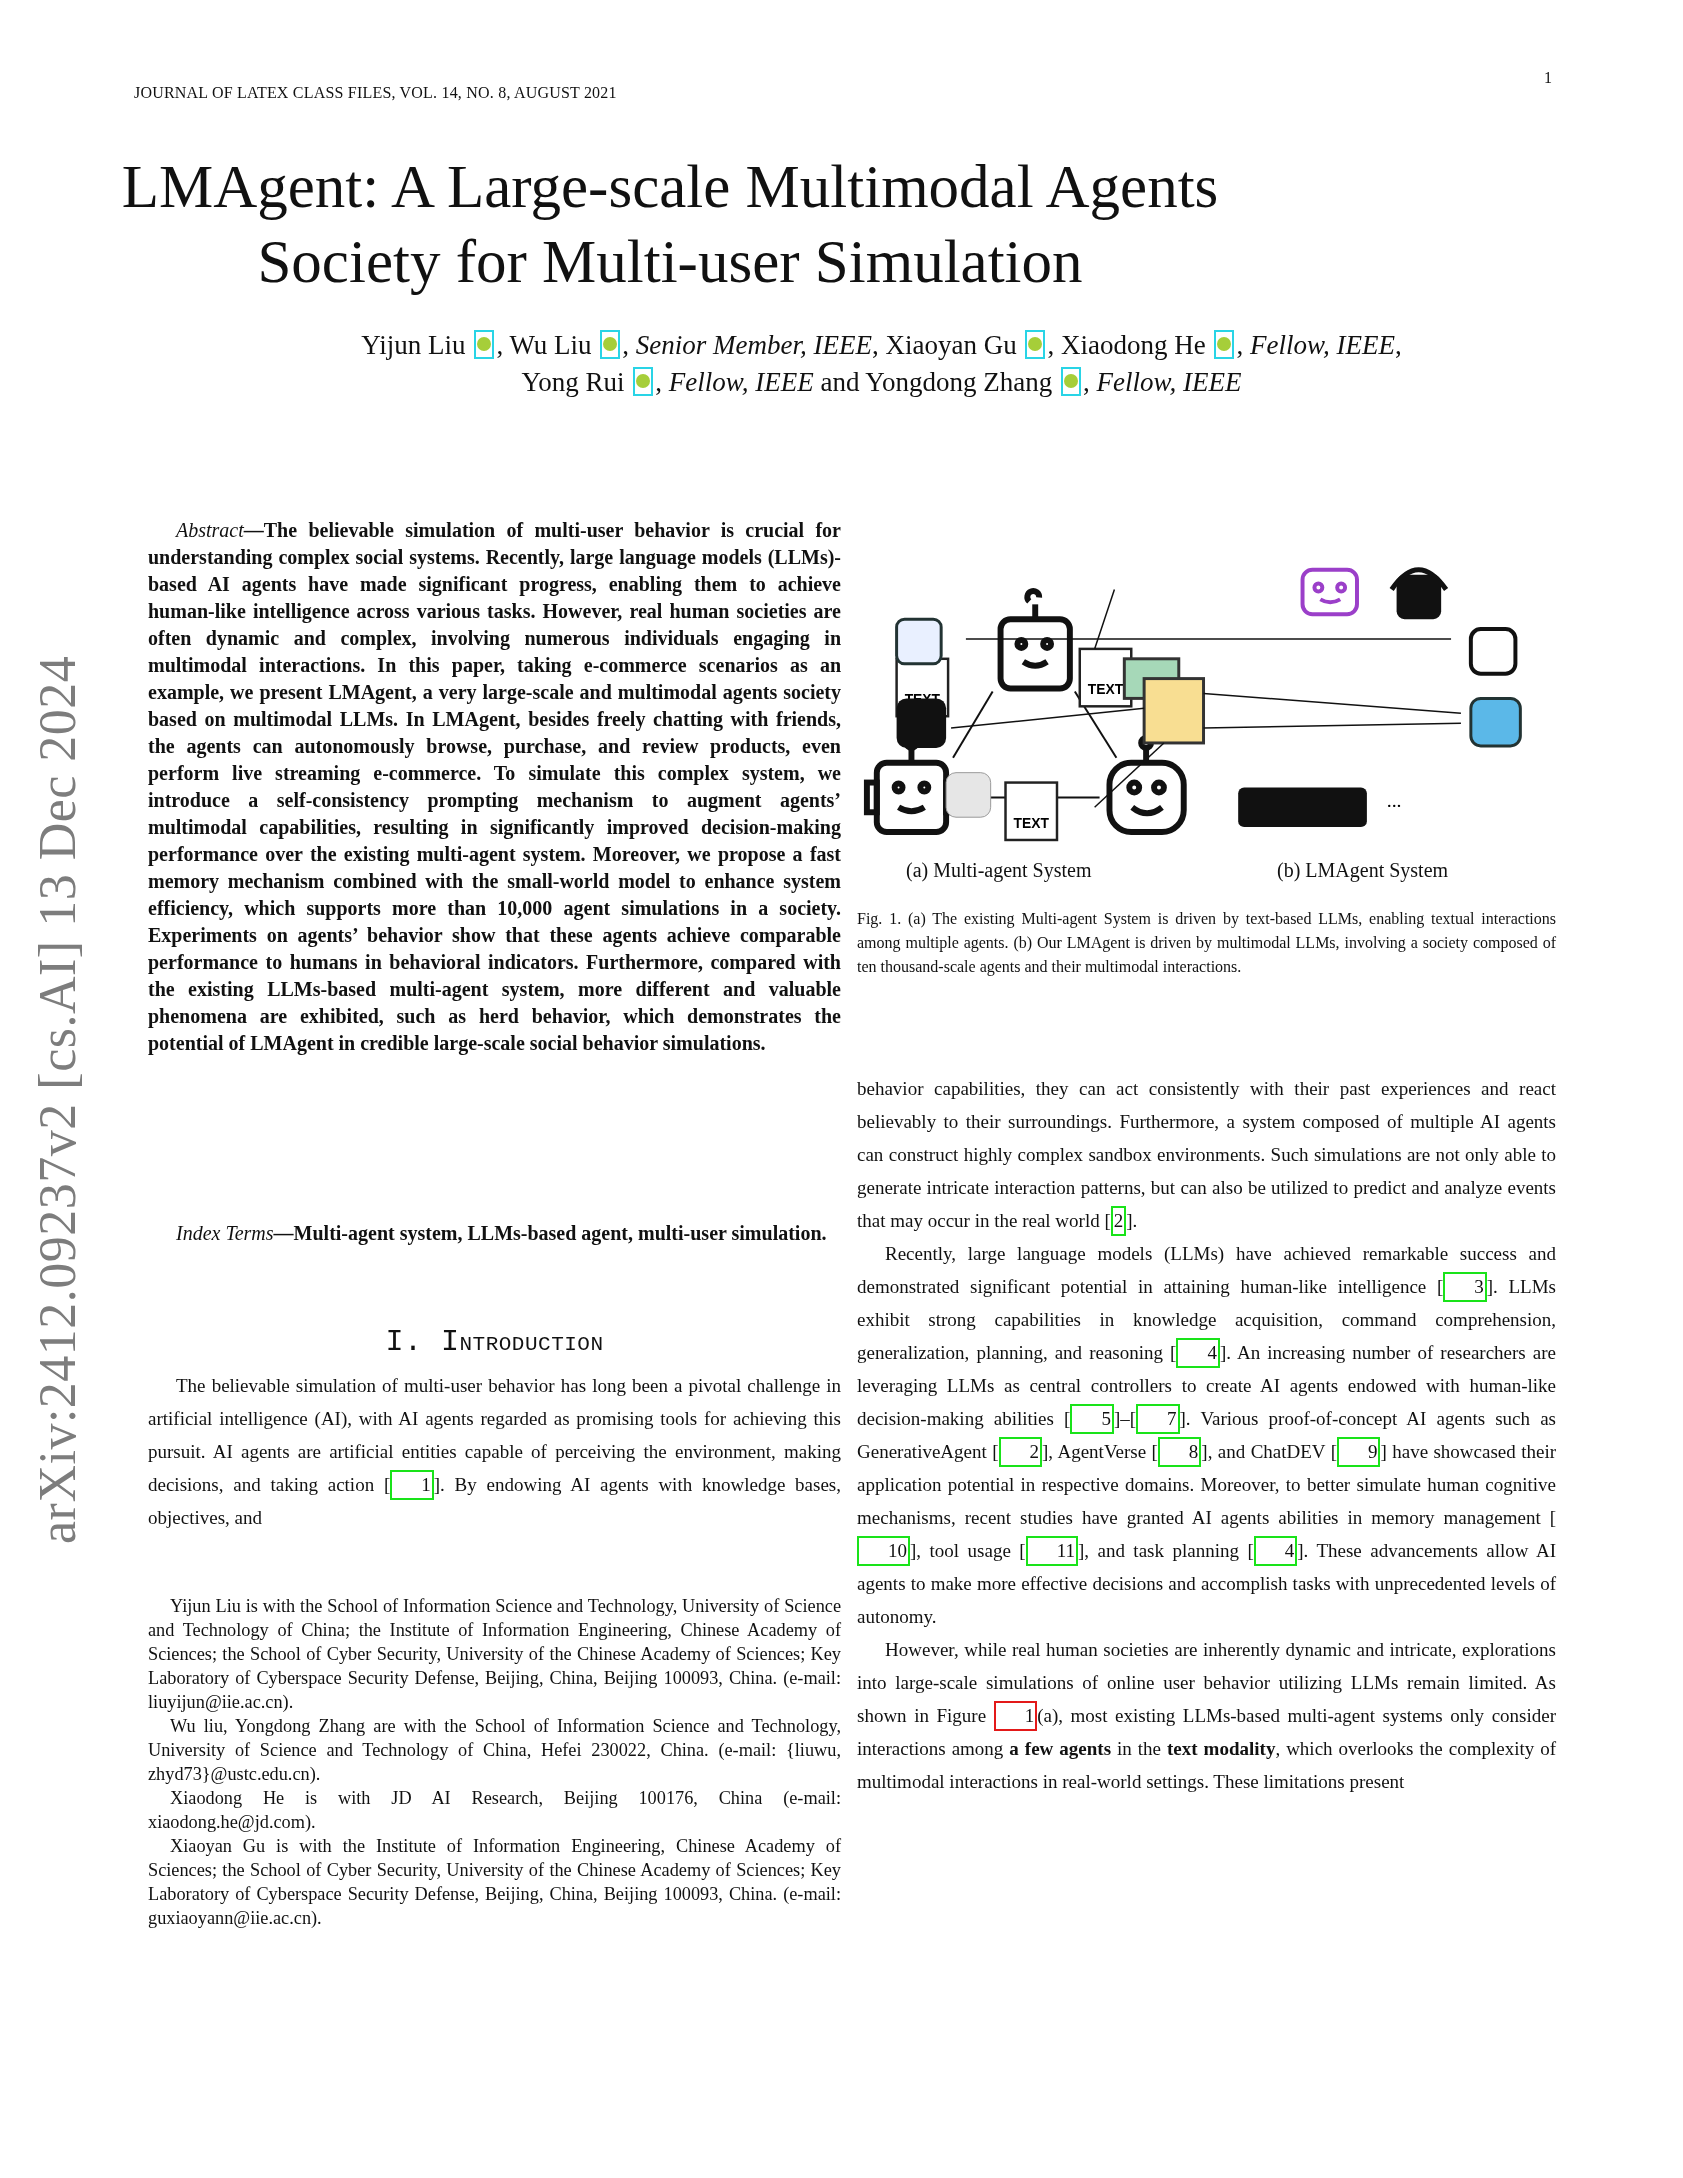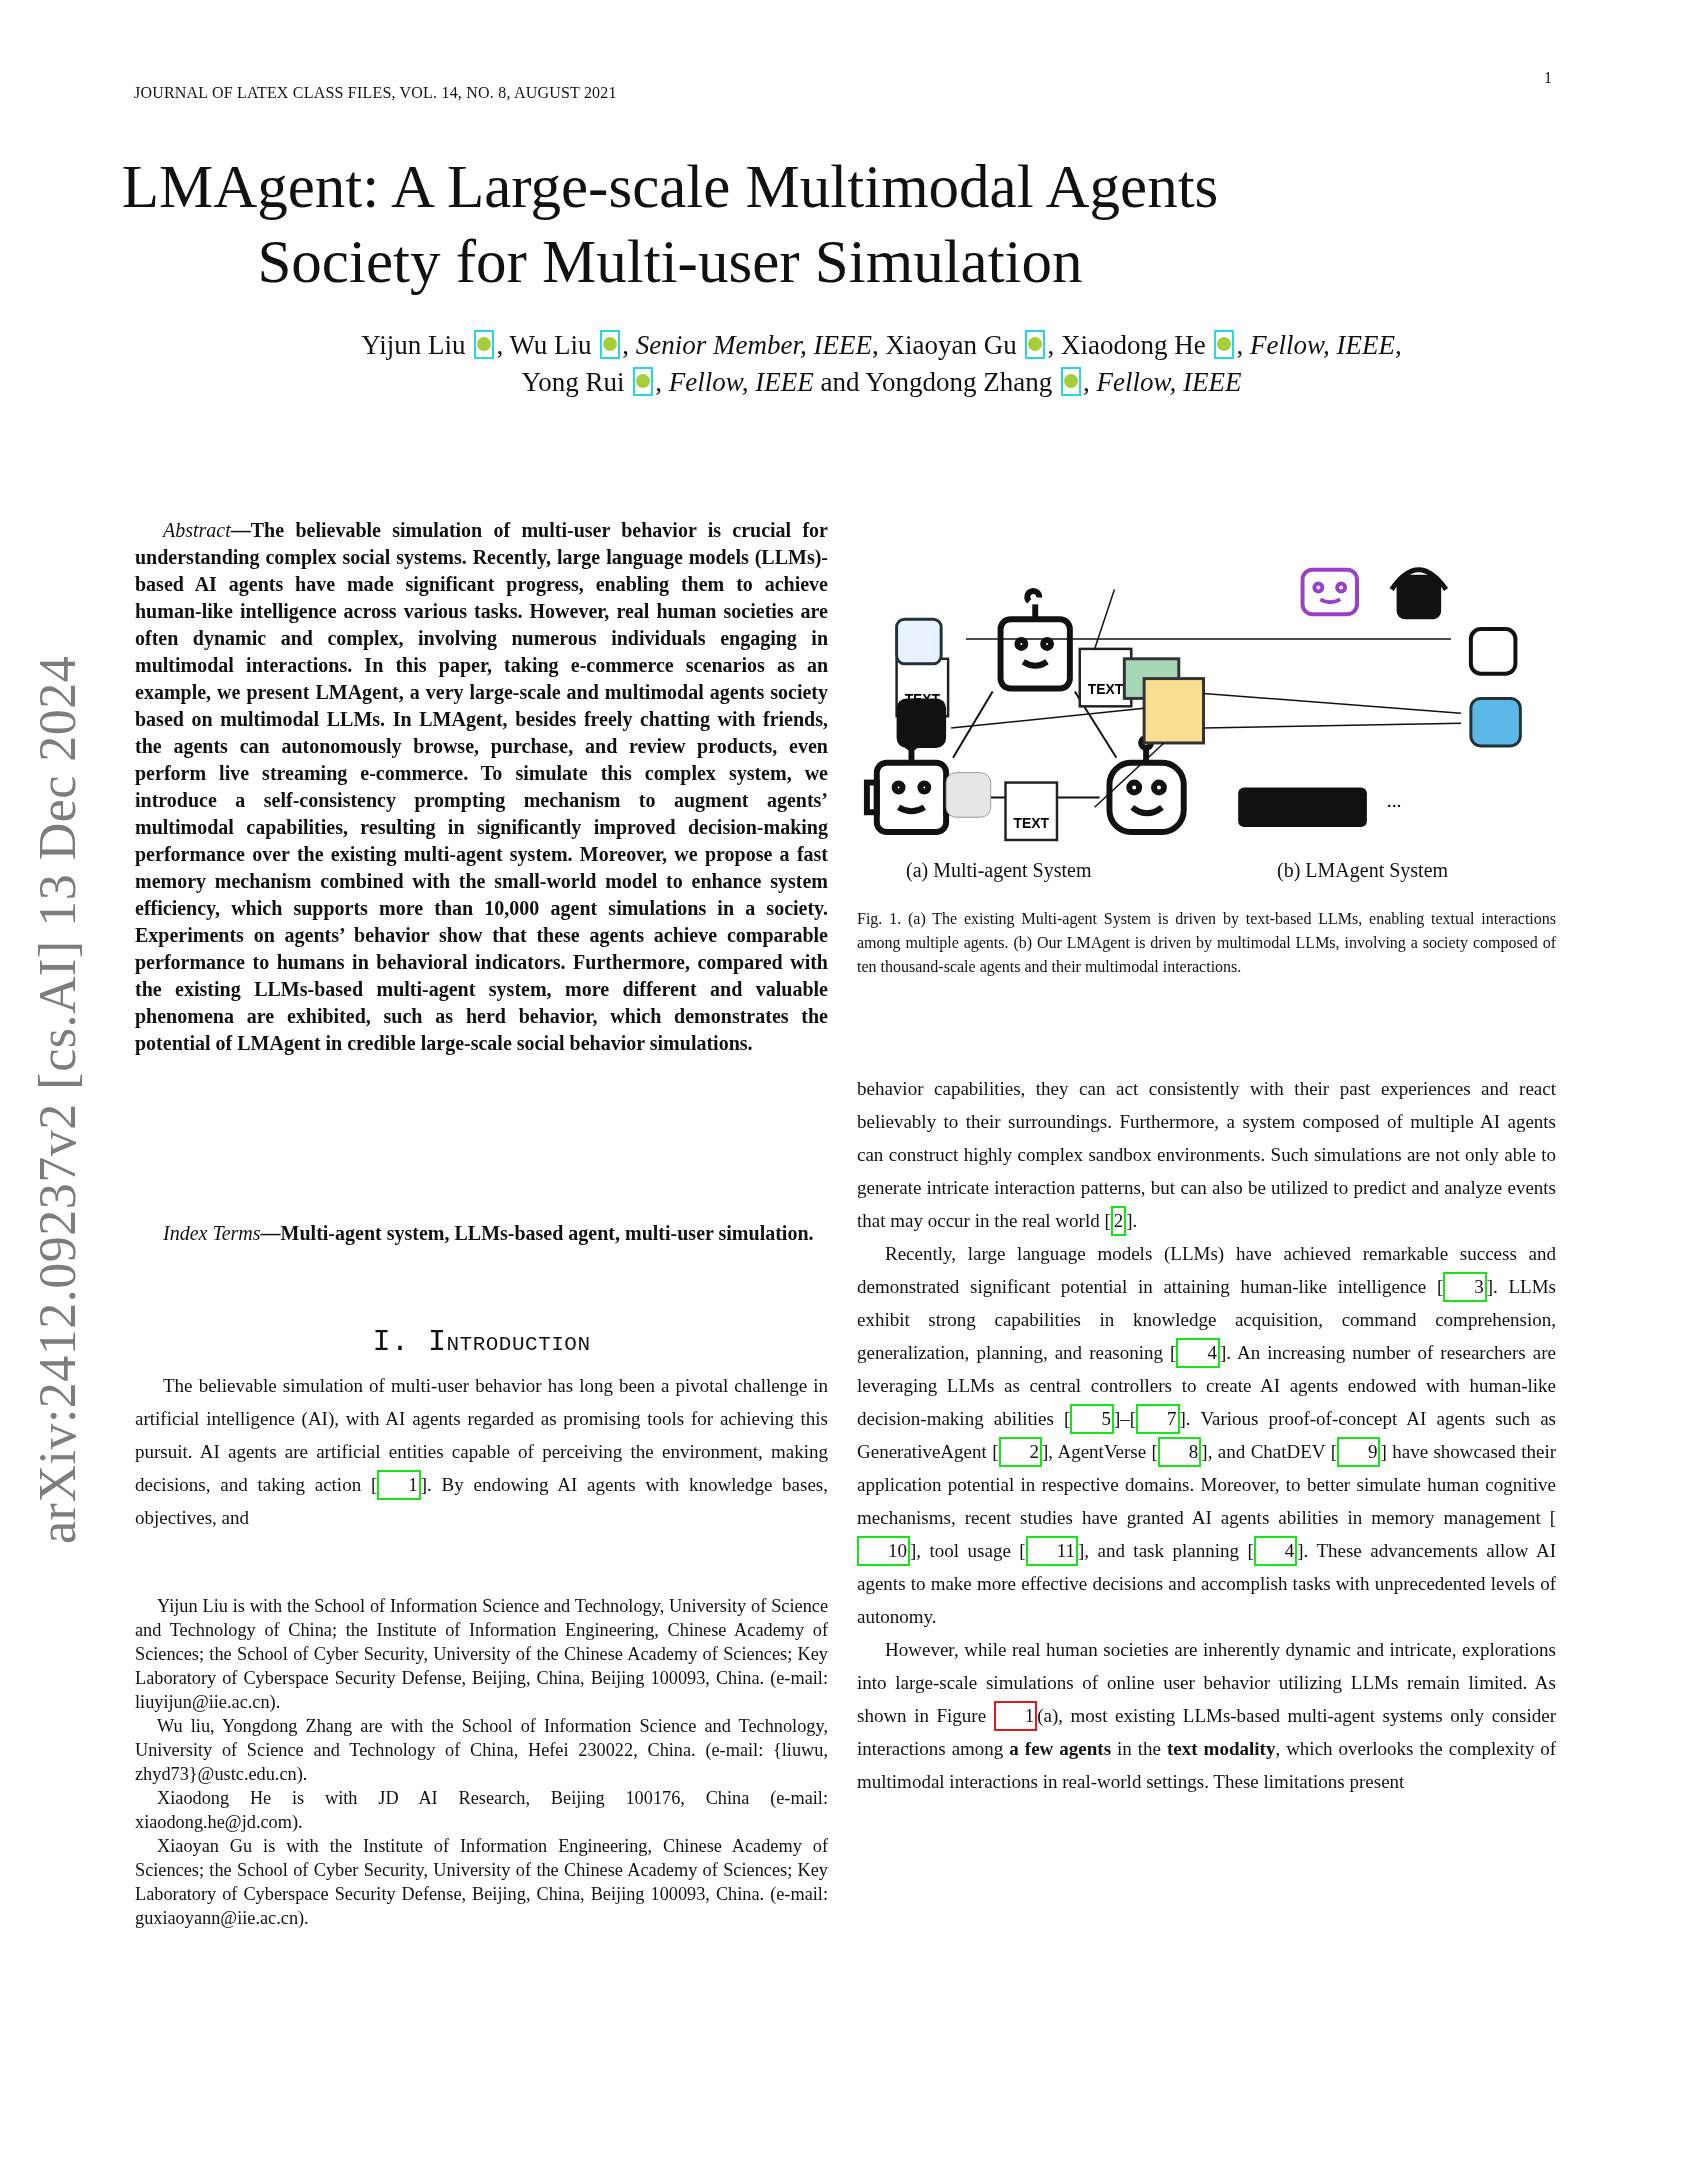--- a/index.html
+++ b/index.html
@@ -7,21 +7,21 @@
          font-family: "Liberation Serif", "DejaVu Serif", serif; color: #111; }
   .abs { position: absolute; }
   .running-head { left: 134px; top: 70px; font-size: 16px; letter-spacing: 0.2px; margin-top: 14px; }
   .page-num { left: 1544px; top: 69px; font-size: 16px; }
   .title { left: 0; width: 1340px; top: 149px; text-align: center; font-size: 61px; line-height: 75px; }
   .authors { left: 0; width: 1683px; top: 327px; text-align: center; font-size: 27px; line-height: 37px; margin-left: 40px; }
   .authors i { font-style: italic; }
   .orcid { display: inline-block; width: 16px; height: 25px; border: 2px solid #29d4e6; vertical-align: -5px; margin: 0 2px; position: relative; }
   .orcid::after { content: ""; position: absolute; left: 1px; top: 5px; width: 14px; height: 14px; border-radius: 50%; background: #a6ce39; }
   .arxiv { left: 28px; top: 1544px; transform: rotate(-90deg); transform-origin: left top; font-size: 52px; color: #7d7d7d; white-space: nowrap; letter-spacing: 0.5px; }
-  .col-left { left: 135px; width: 693px; }
+  .col-left { left: 148px; width: 693px; }
   .col-right { left: 857px; width: 699px; }
   .abstract { top: 517px; font-size: 20px; line-height: 27px; font-weight: bold; text-align: justify; text-indent: 28px; }
   .abstract i, .index-terms i { font-weight: normal; font-style: italic; }
   .index-terms { top: 1220px; font-size: 20px; line-height: 27px; font-weight: bold; text-align: justify; text-indent: 28px; }
   .section-heading { top: 1325px; text-align: center; font-size: 30px; font-variant: small-caps; letter-spacing: 0.5px; font-family: Liberation Mono, monospace; }
   .body-text { font-size: 19px; line-height: 33px; text-align: justify; }
   .body-text p { margin: 0; text-indent: 28px; }
   .body-text p.noindent { text-indent: 0; }
   .intro-left { top: 1369px; }
   .footnotes { top: 1594px; font-size: 18.3px; line-height: 24px; text-align: justify; }

